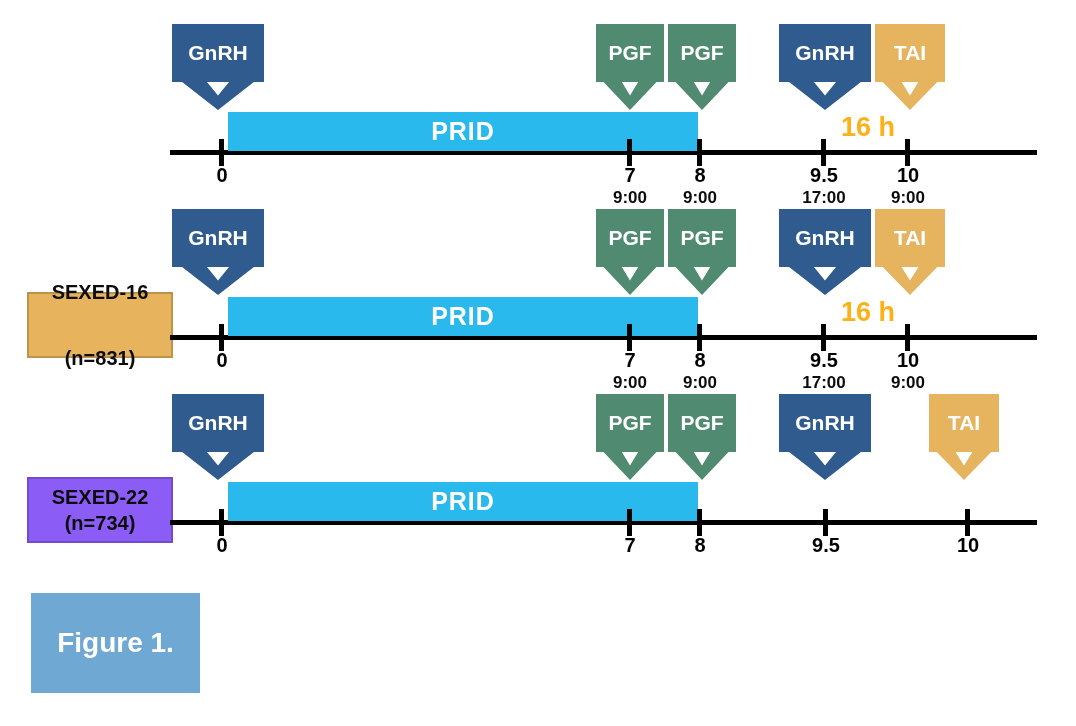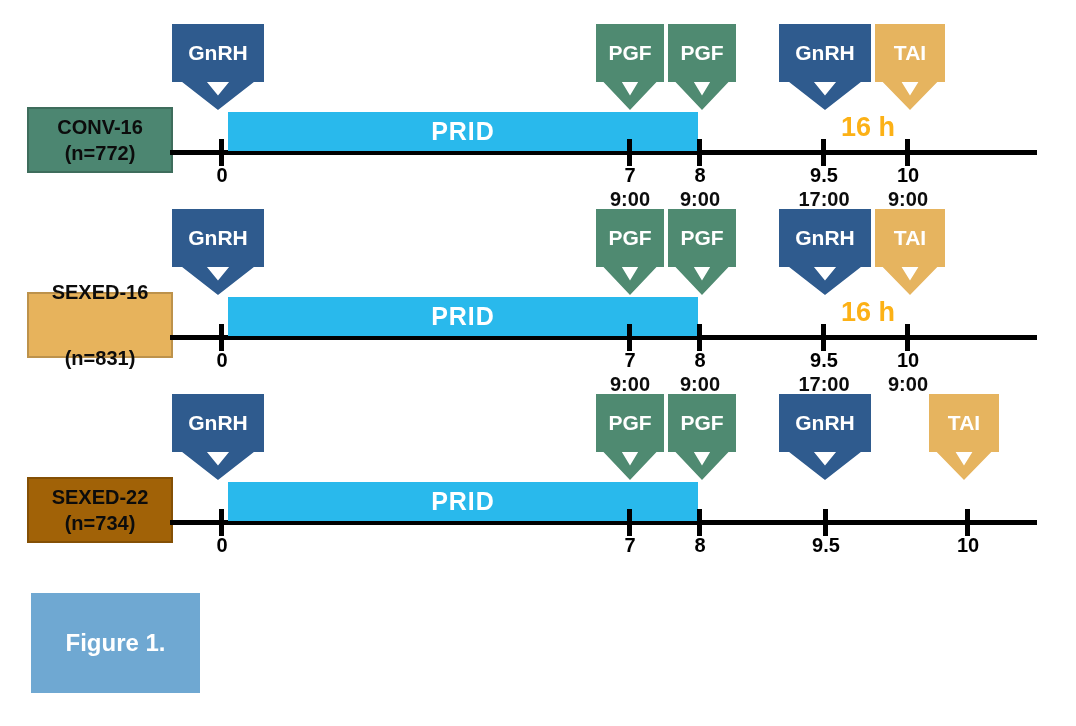--- a/index.html
+++ b/index.html
@@ -11,51 +11,47 @@
   .row{position:absolute;left:0;width:1076px;height:185px;}
   .labelbox{
     position:absolute;left:27px;top:107px;width:146px;height:66px;
     border:2px solid rgba(0,0,0,.18);box-sizing:border-box;
     display:flex;flex-direction:column;align-items:center;justify-content:center;
     font-weight:bold;font-size:20px;line-height:1.3;color:#0c0c0c;
   }
   .timeline{position:absolute;left:170px;top:150px;width:867px;height:5px;background:#000;}
   .tickmark{position:absolute;top:139px;width:5px;height:27px;background:#000;}
   .ticklabel{position:absolute;top:164px;width:70px;text-align:center;font-weight:bold;font-size:20px;color:#000;}
-  .ticktime{position:absolute;top:188px;width:76px;text-align:center;font-weight:bold;font-size:20px;color:#0c0c0c;}
+  .ticktime{position:absolute;top:188px;width:76px;text-align:center;font-weight:bold;font-size:17px;color:#0c0c0c;}
   .pridbar{
     position:absolute;left:228px;top:112px;width:470px;height:39px;
     display:flex;align-items:center;justify-content:center;
     color:#fff;font-weight:bold;font-size:25px;letter-spacing:1px;
   }
   .event{position:absolute;top:24px;}
   .evbox{height:58px;display:flex;align-items:center;justify-content:center;color:#fff;font-weight:bold;font-size:21px;}
   .evhead{height:28px;clip-path:polygon(11% 0,38% 0,50% 48%,62% 0,89% 0,50% 100%);}
   .interval{position:absolute;width:120px;text-align:center;font-weight:bold;font-size:27px;}
   .caption{position:absolute;left:31px;top:593px;width:1012px;height:100px;display:flex;}
   .figtag{
     width:169px;flex:0 0 169px;display:flex;align-items:center;justify-content:center;
-    color:#ffffff;font-weight:bold;font-size:24px;
+    color:#ffffff;font-weight:bold;font-size:28px;
   }
   .captext{
     flex:1;padding:9px 18px 0 33px;box-sizing:border-box;
     font-size:20px;font-style:italic;line-height:1.42;
   }
   .captitle{font-weight:bold;font-style:normal;margin-right:6px;}
 </style>
 </head>
 <body>
 
 <div id="fig">
   <div id="diagram">
       <div class="row" style="top: 0px;">
-        <div class="labelbox" style="background: rgb(76, 134, 113);">
-          <span>CONV-16</span>
-          <span>(n=772)</span>
-        </div>
         <div class="timeline"></div>
         <div class="pridbar" style="background: rgb(41, 185, 236);">
           <span>PRID</span>
         </div>
         <div class="tickmark" style="left: 219px;"></div>
         <div class="ticklabel" style="left: 187px;">0</div>
         <div class="tickmark" style="left: 627px;"></div>
         <div class="ticklabel" style="left: 595px;">7</div>
         <div class="ticktime" style="left: 592px;">9:00</div>
         <div class="tickmark" style="left: 697px;"></div>
@@ -148,21 +144,21 @@
         </div>
         <div class="event" style="left: 875px; width: 70px;">
           <div class="evbox" style="background: rgb(230, 180, 95);">
             <span>TAI</span>
           </div>
           <div class="evhead" style="background: rgb(230, 180, 95);"></div>
         </div>
         <div class="interval" style="left: 808px; top: 112px; color: rgb(252, 177, 22);">16 h</div>
       </div>
       <div class="row" style="top: 370px;">
-        <div class="labelbox" style="background: #a16207;">
+        <div class="labelbox" style="background: #8b5cf6;">
           <span>SEXED-22</span>
           <span>(n=734)</span>
         </div>
         <div class="timeline"></div>
         <div class="pridbar" style="background: rgb(41, 185, 236);">
           <span>PRID</span>
         </div>
         <div class="tickmark" style="left: 219px;"></div>
         <div class="ticklabel" style="left: 187px;">0</div>
         <div class="tickmark" style="left: 627px;"></div>

